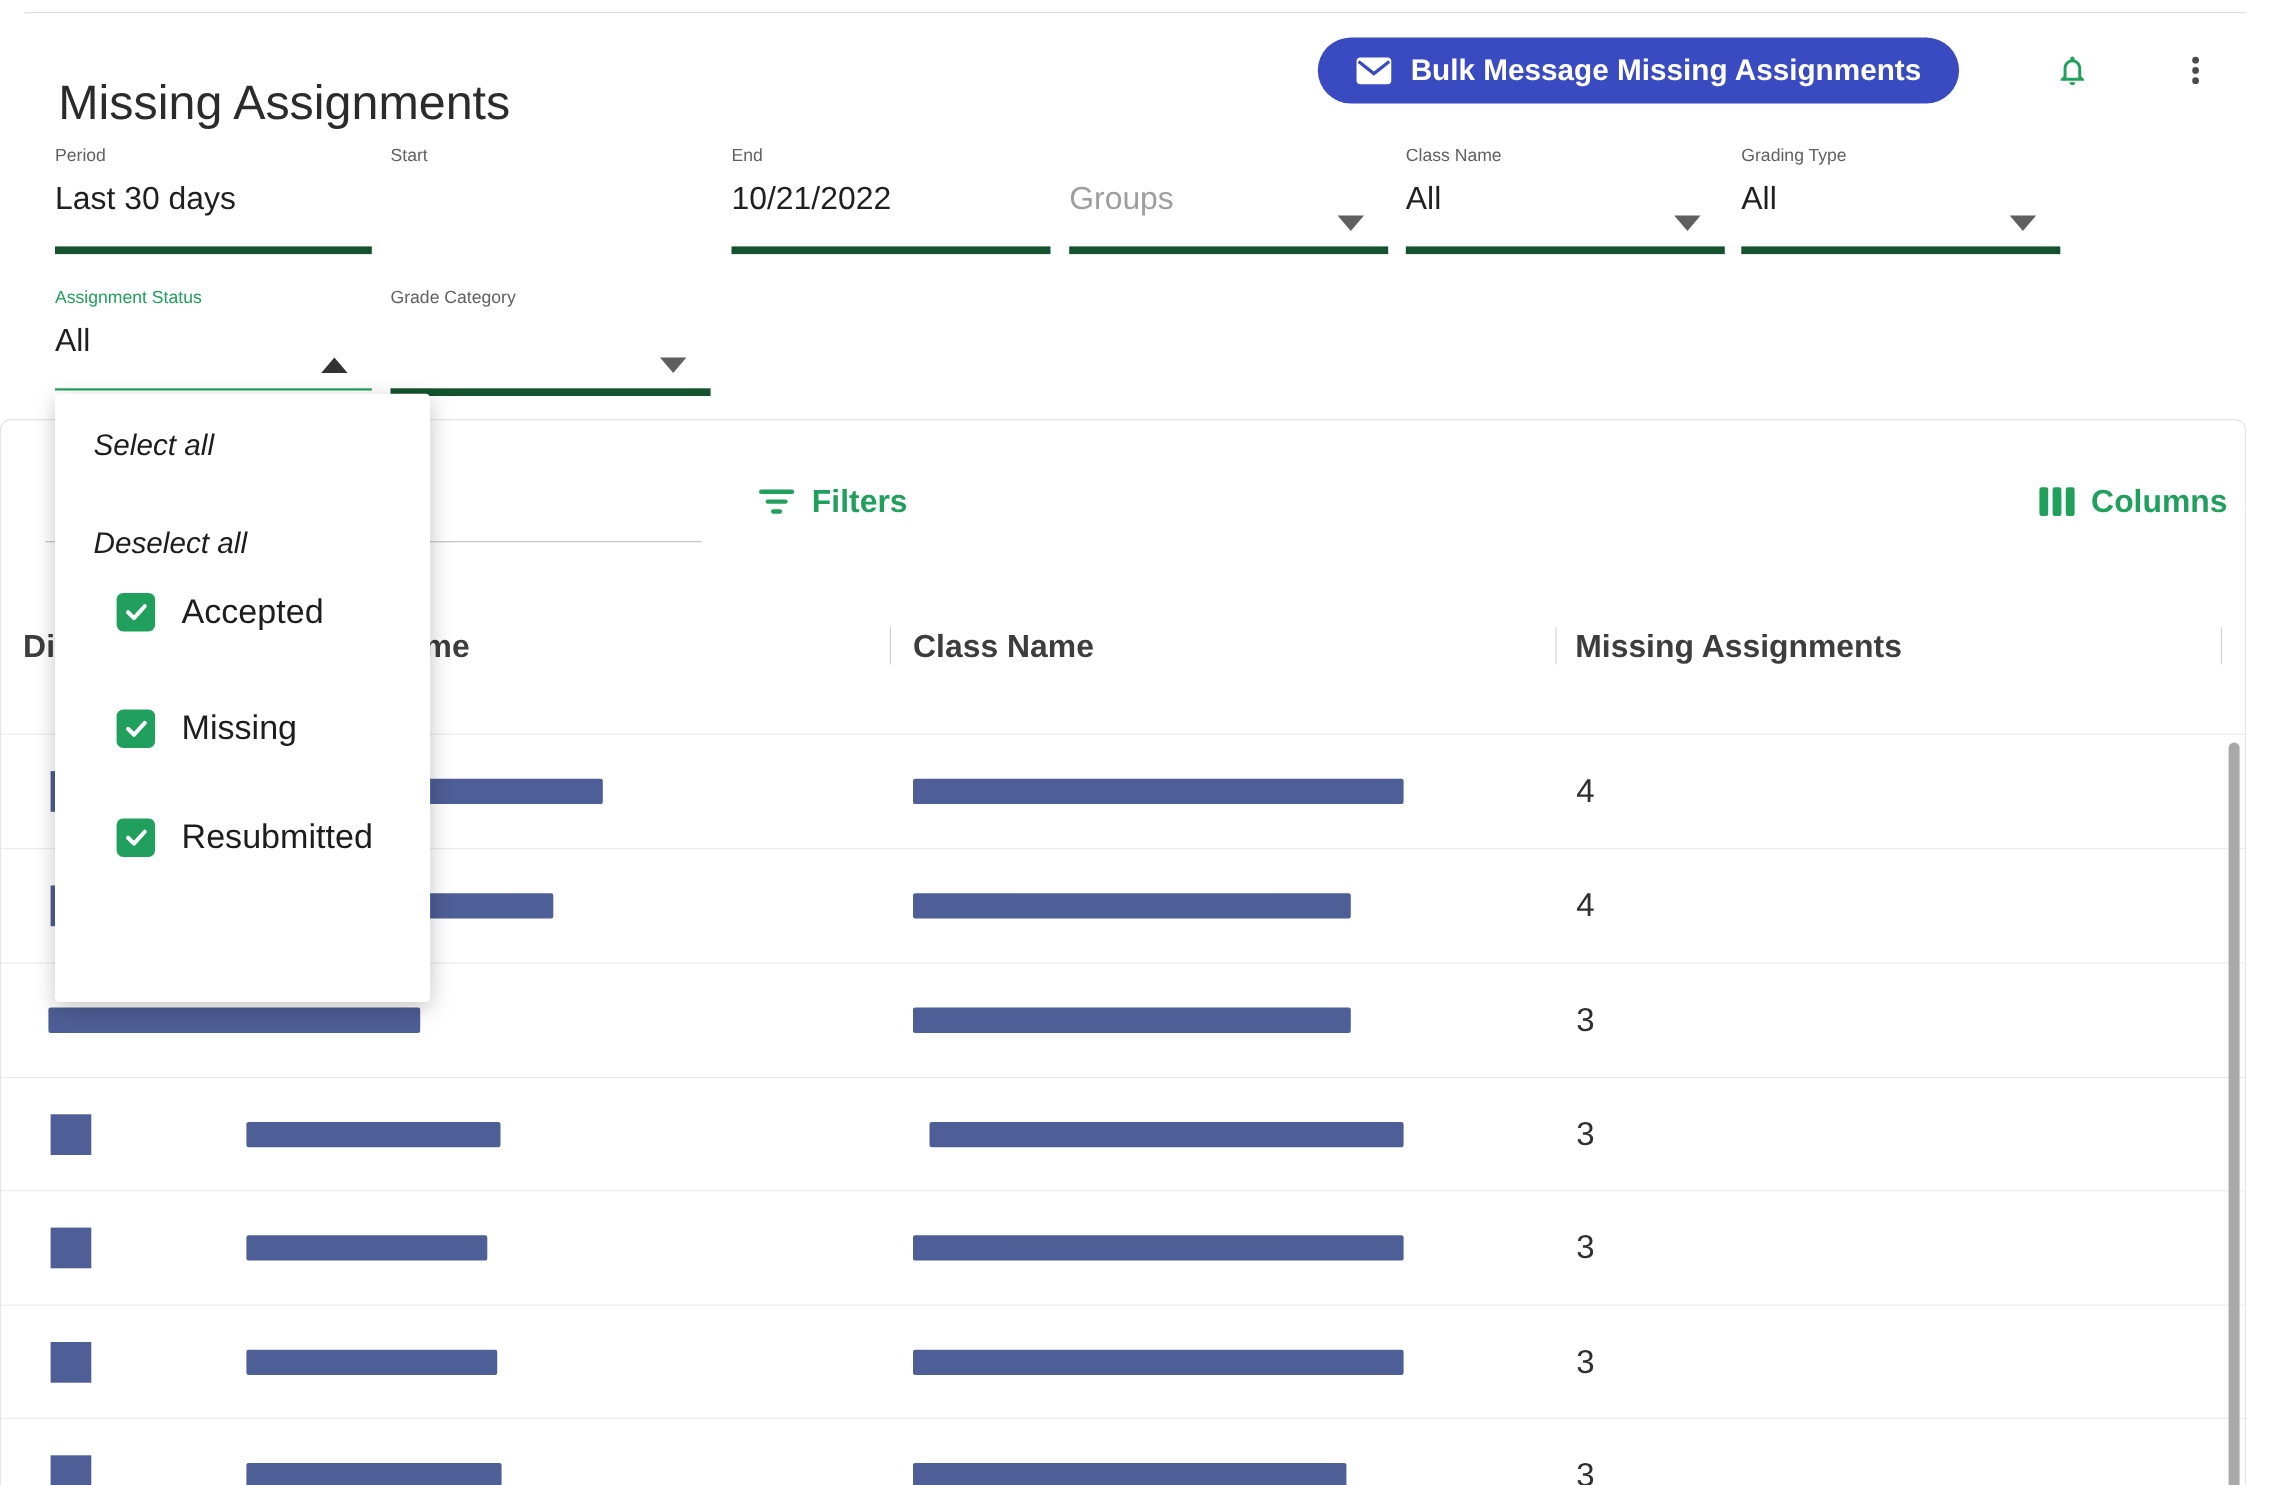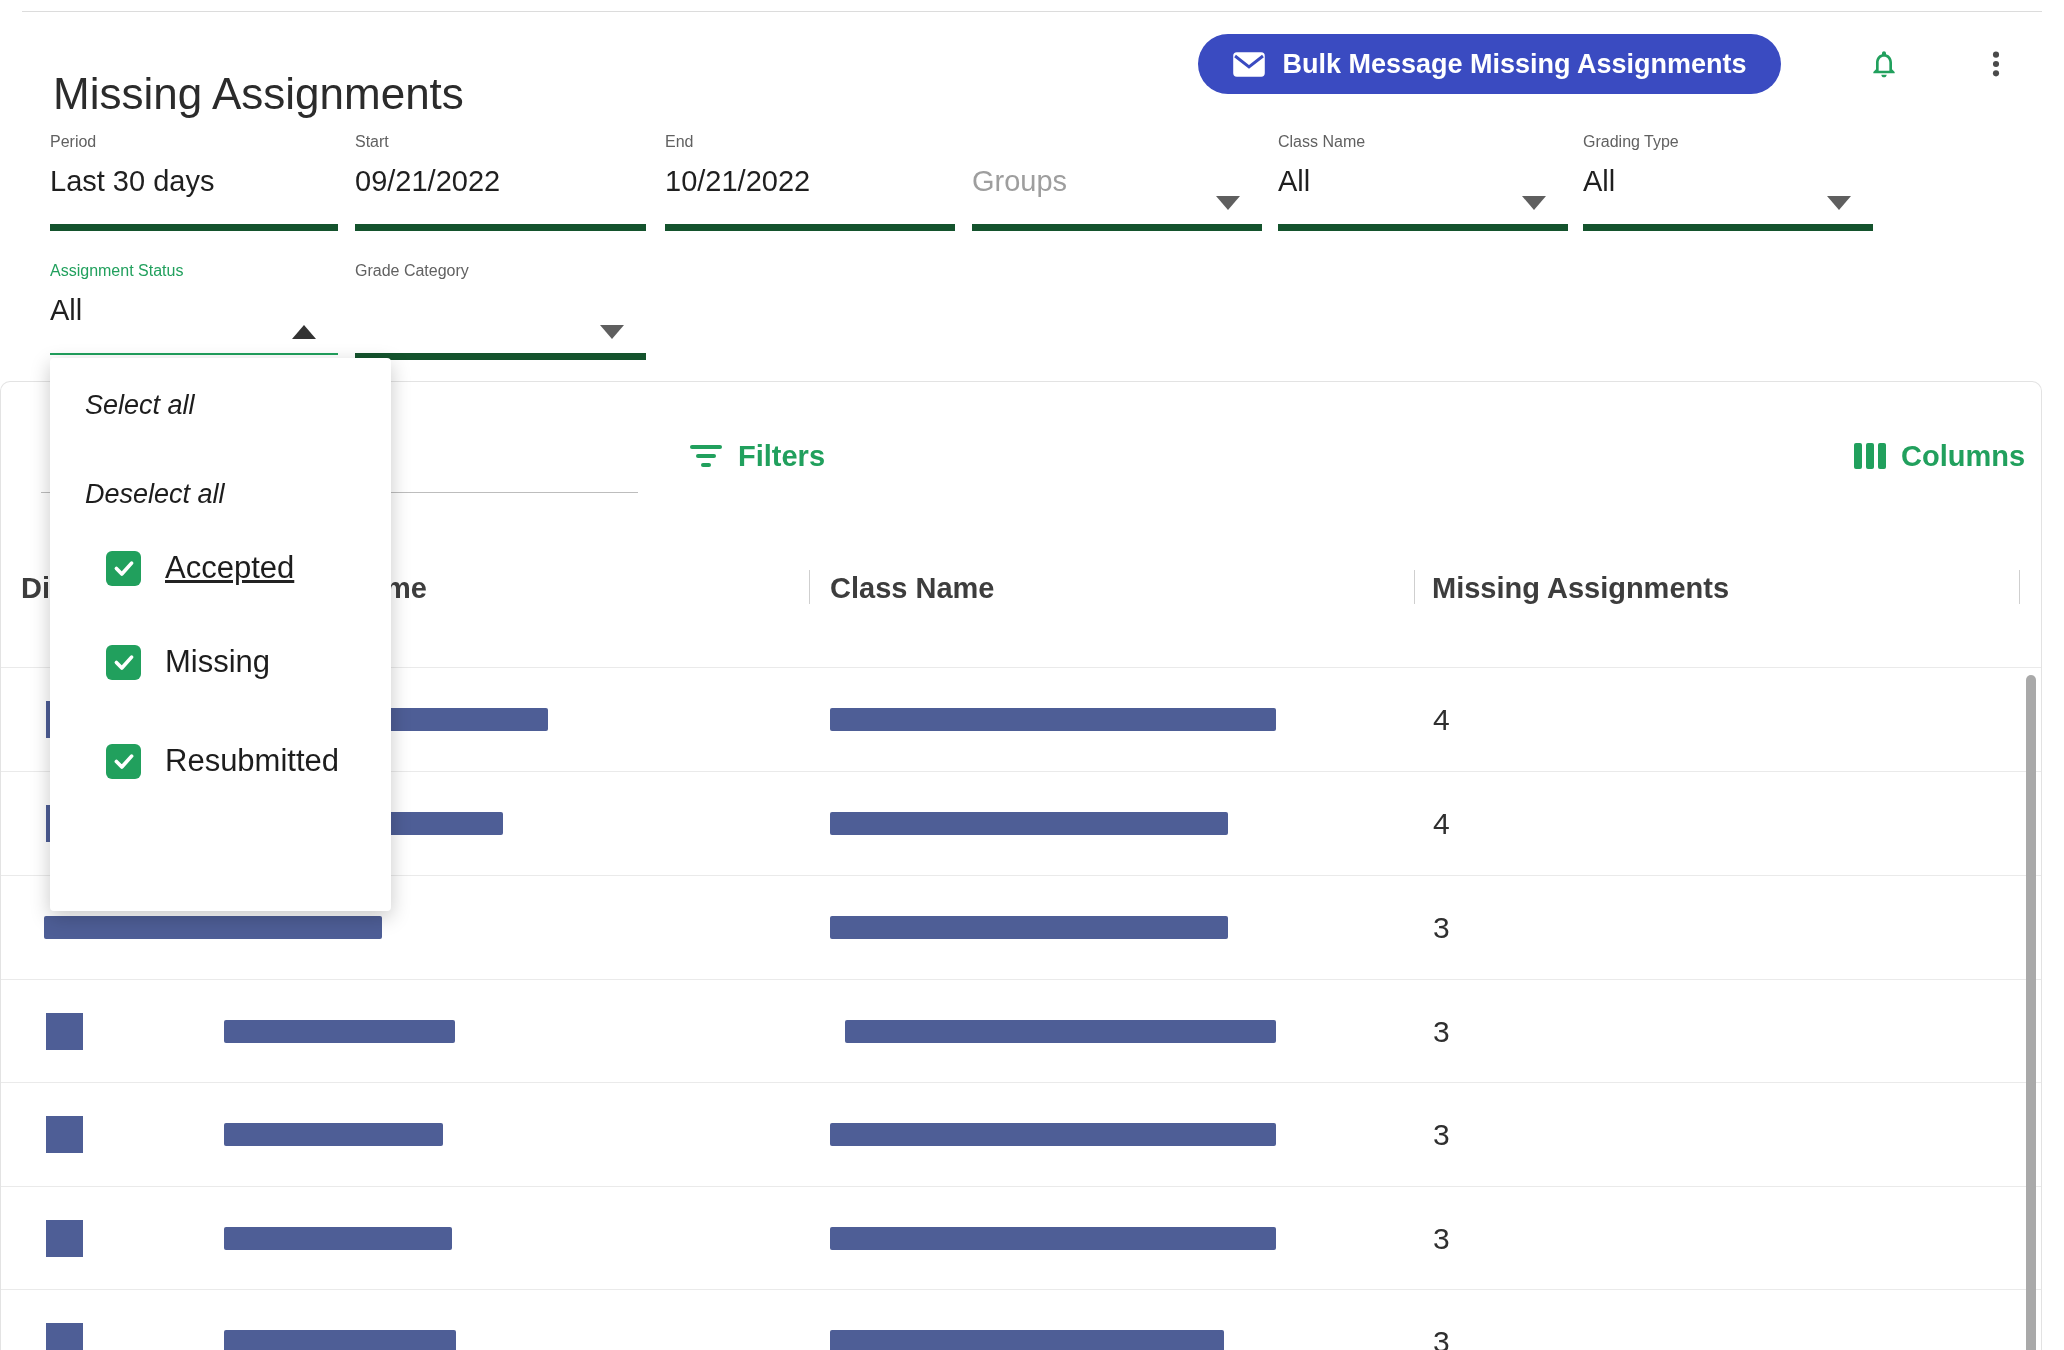--- a/index.html
+++ b/index.html
@@ -95,21 +95,21 @@
     position:absolute;left:50px;top:358px;width:341px;height:553px;
     background:#fff;border-radius:4px;box-shadow:0 6px 20px rgba(0,0,0,0.22);
     z-index:40;
   }
   .dd-item{position:absolute;left:35px;height:44px;display:flex;align-items:center;
     font-size:27px;font-style:italic;color:#1d1d1d;cursor:pointer;white-space:nowrap;}
   .dd-select-all{top:25px;}
   .dd-deselect-all{top:114px;}
   .dd-check{position:absolute;left:0;width:100%;height:60px;display:flex;align-items:center;
     padding-left:56px;box-sizing:border-box;cursor:pointer;}
-  .dd-c1{top:180px;text-decoration:underline;} .dd-c2{top:274px;} .dd-c3{top:373px;} .dd-c4{top:474px;}
+  .dd-c1{top:168px;} .dd-c2{top:274px;} .dd-c3{top:373px;} .dd-c4{top:474px;}
   .cb{width:35px;height:35px;border-radius:6px;background:#21A05D;display:flex;
     align-items:center;justify-content:center;flex:0 0 auto;}
   .cb-label{margin-left:24px;font-size:31px;color:#1d1d1d;white-space:nowrap;}
 </style>
 </head>
 <body>
 
 <div class="top-hairline"></div>
 
 <h1 class="page-title">Missing Assignments</h1>
@@ -137,21 +137,20 @@
       <circle cx="12" cy="19" r="2.3"></circle>
   </svg>
 </button>
 
 <div class="field row1 f-period">
   <div class="flabel">Period</div>
   <div class="fvalue">Last 30 days</div>
 </div>
 <div class="field row1 f-start">
   <div class="flabel">Start</div>
-  <div class="fvalue">09/21/2022</div>
 </div>
 <div class="field row1 f-end">
   <div class="flabel">End</div>
   <div class="fvalue">10/21/2022</div>
 </div>
 <div class="field row1 f-groups">
   <div class="flabel">&nbsp;</div>
   <div class="fvalue">
     <span>Groups</span>
     <span class="caret caret-down"></span>

